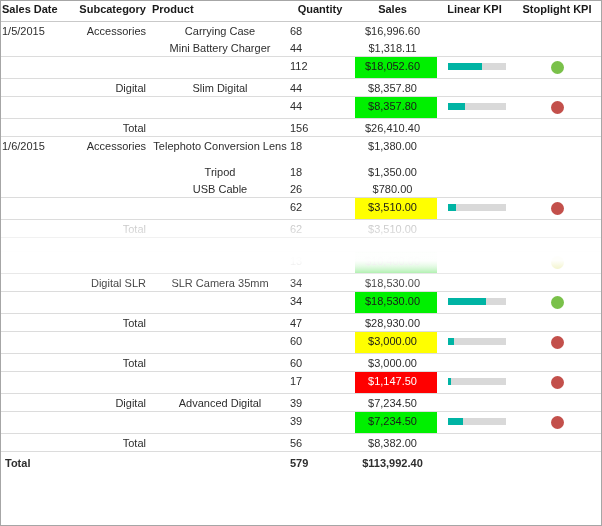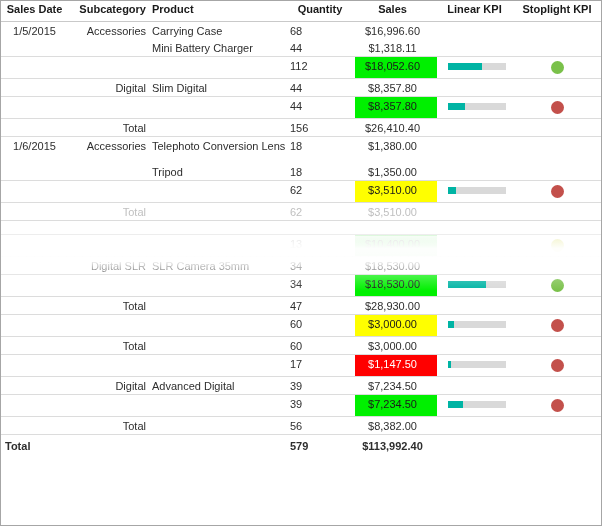--- a/index.html
+++ b/index.html
@@ -24,23 +24,23 @@
   col.w-stop  { width: 88px; }
 
   th {
     font-weight: bold; color: #1a1a1a;
     height: 20px; vertical-align: bottom; padding-bottom: 6px;
     border-bottom: 1px solid #c9c9c9;
     white-space: nowrap;
   }
   td { height: 16px; padding-top: 3px; vertical-align: top; overflow: hidden; line-height: 13px; }
 
-  .c-date  { text-align: center; padding-right: 8px; }
+  .c-date  { text-align: left; padding-right: 8px; }
   .c-sub   { text-align: right;  padding-left: 3px;  }
-  .c-prod  { text-align: left;  padding-left: 5px;  }
+  .c-prod  { text-align: center;  padding-left: 5px;  }
   .c-qty   { padding-right: 5px; }
   .c-sales { text-align: center; padding-right: 8px; }
   .c-kpi   { padding-left: 11px; }
   .c-stop  { text-align: center; }
   th.c-prod { text-align: left; padding-right: 8px; }
   th.c-kpi  { padding-left: 0; margin-top: 40px; }
 
   tr.row-two td { height: 27px; }
   tr.row-spacer td { height: 14px; padding: 0; }
   tr.row-subtotal td { border-top: 1px solid #dcdcdc; border-bottom: 1px solid #dcdcdc; }
@@ -179,20 +179,29 @@
         </tr>
         <tr class="row-detail">
           <td class="c-date"></td>
           <td class="c-sub"></td>
           <td class="c-prod">Tripod</td>
           <td class="c-qty">18</td>
           <td class="c-sales">$1,350.00</td>
           <td class="c-kpi"></td>
           <td class="c-stop"></td>
         </tr>
+        <tr class="row-detail">
+          <td class="c-date"></td>
+          <td class="c-sub"></td>
+          <td class="c-prod">USB Cable</td>
+          <td class="c-qty">26</td>
+          <td class="c-sales">$780.00</td>
+          <td class="c-kpi"></td>
+          <td class="c-stop"></td>
+        </tr>
         <tr class="row-subtotal">
           <td class="c-date"></td>
           <td class="c-sub"></td>
           <td class="c-prod"></td>
           <td class="c-qty">62</td>
           <td class="c-sales bg-yellow">$3,510.00</td>
           <td class="c-kpi">
             <div class="kpi-track">
               <div class="kpi-fill" style="width: 13%;"></div>
             </div>

